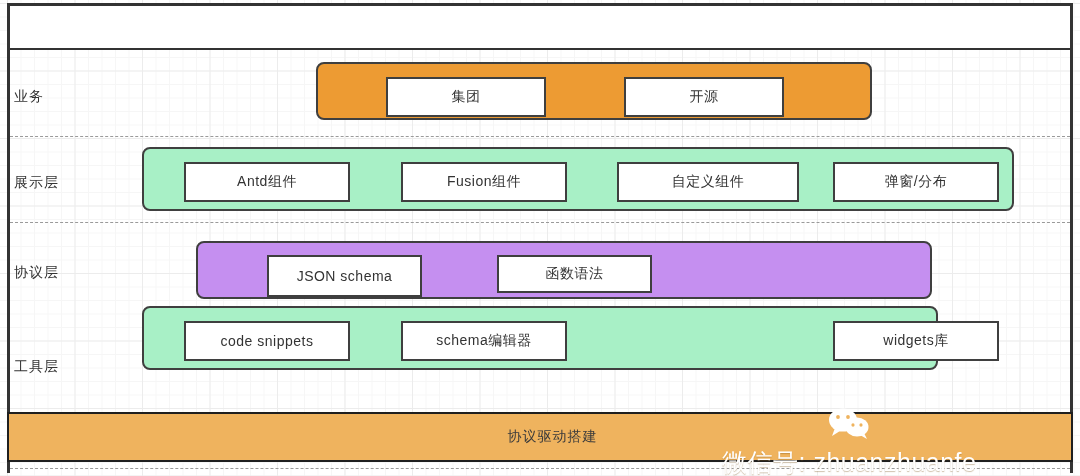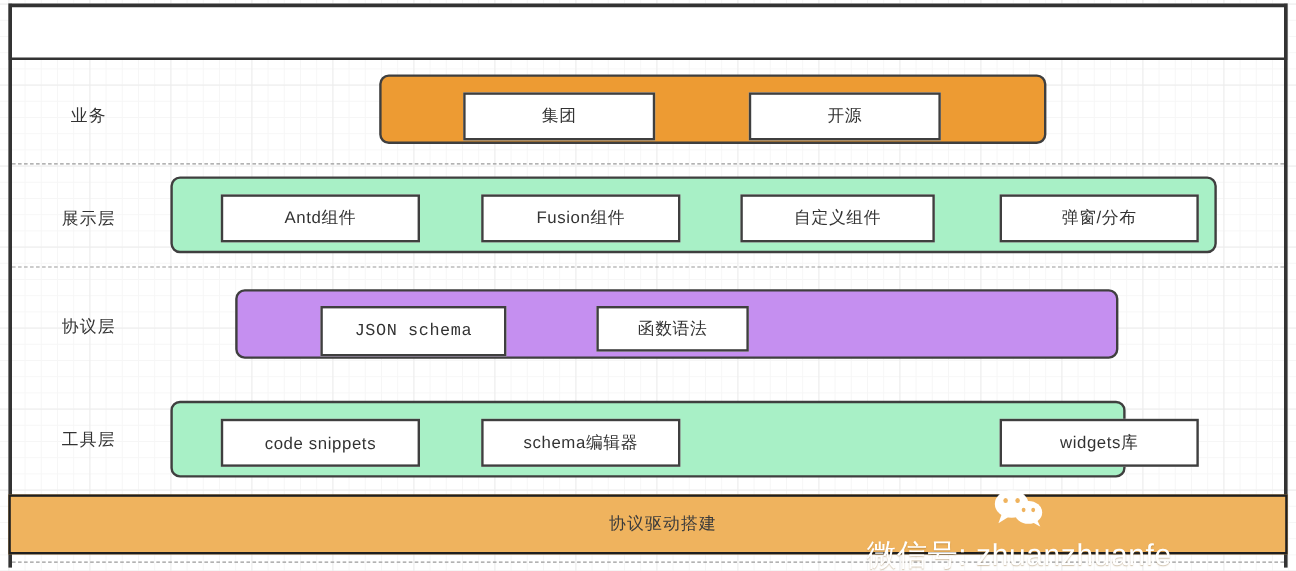--- a/index.html
+++ b/index.html
@@ -53,21 +53,21 @@
     left: 10px;
     width: 1060px;
     height: 0;
     border-top: 1px dashed #9a9a9a;
   }
 
   
   .layer-label {
     position: absolute;
     width: 120px;
-    text-align: center;
+    text-align: left;
     color: #333333;
     font-size: 14px;
     letter-spacing: 1px;
     white-space: nowrap;
   }
 
   
   .bar {
     position: absolute;
     border: 2.5px solid #3f3f3f;
@@ -152,34 +152,34 @@
   <div class="bar orange" style="left:316px; top:62px; width:556px; height:58px;">
     <div class="chip" style="left:57px; top:13px; width:160px; height:40px;">集团</div>
     <div class="chip" style="left:295px; top:13px; width:160px; height:40px;">开源</div>
   </div>
 
   <div class="layer-label" style="left:14px; top:174px">展示层</div>
 
   <div class="bar green" style="left:142px; top:147px; width:872px; height:64px;">
     <div class="chip" style="left:29px; top:13px; width:166px; height:40px;">Antd组件</div>
     <div class="chip" style="left:246px; top:13px; width:166px; height:40px;text-align:center;">Fusion组件</div>
-    <div class="chip" style="left:462px; top:13px; width:162px; height:40px;">自定义组件</div>
+    <div class="chip" style="left:462px; top:13px; width:182px; height:40px;">自定义组件</div>
     <div class="chip" style="left:678px; top:13px; width:166px; height:40px;">弹窗/分布</div>
   </div>
 
   <div class="layer-label" style="left:14px; top:264px">协议层</div>
 
   <div class="bar purple" style="left:196px; top:241px; width:736px; height:58px;">
-    <div class="chip" style="left:58px; top:12px; width:155px; height:42px;font-family:Liberation Mono, monospace;">JSON schema</div>
-    <div class="chip" style="left:288px; top:12px; width:127px; height:38px;">函数语法</div>
+    <div class="chip" style="left:58px; top:12px; width:155px; height:42px;">JSON schema</div>
+    <div class="chip" style="left:288px; top:12px; width:155px; height:38px;">函数语法</div>
   </div>
 
   <div class="layer-label" style="left:14px; top:358px">工具层</div>
 
-  <div class="bar green" style="left:142px; top:334px; width:796px; height:64px;text-decoration:underline;">
+  <div class="bar green" style="left:142px; top:306px; width:796px; height:64px;text-decoration:underline;">
     <div class="chip" style="left:29px; top:13px; width:166px; height:40px;">code snippets</div>
     <div class="chip" style="left:246px; top:13px; width:166px; height:40px;">schema编辑器</div>
     <div class="chip" style="left:678px; top:13px; width:166px; height:40px;">widgets库</div>
   </div>
 
   <div class="footer-band">协议驱动搭建</div>
 
   <div class="watermark">
     <div class="wm-logo">
       <svg viewBox="0 0 42 32" width="42" height="32" aria-hidden="true">

